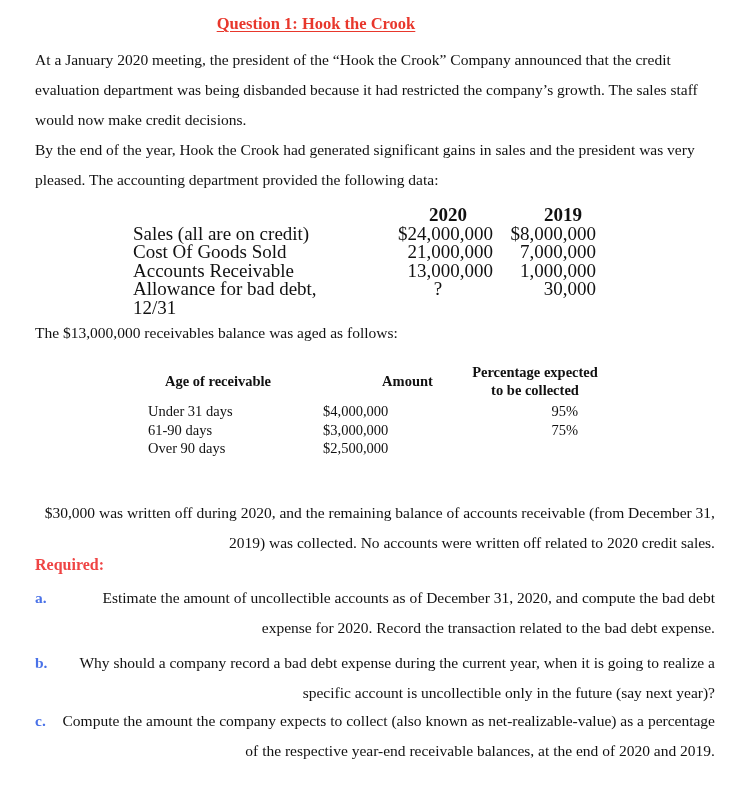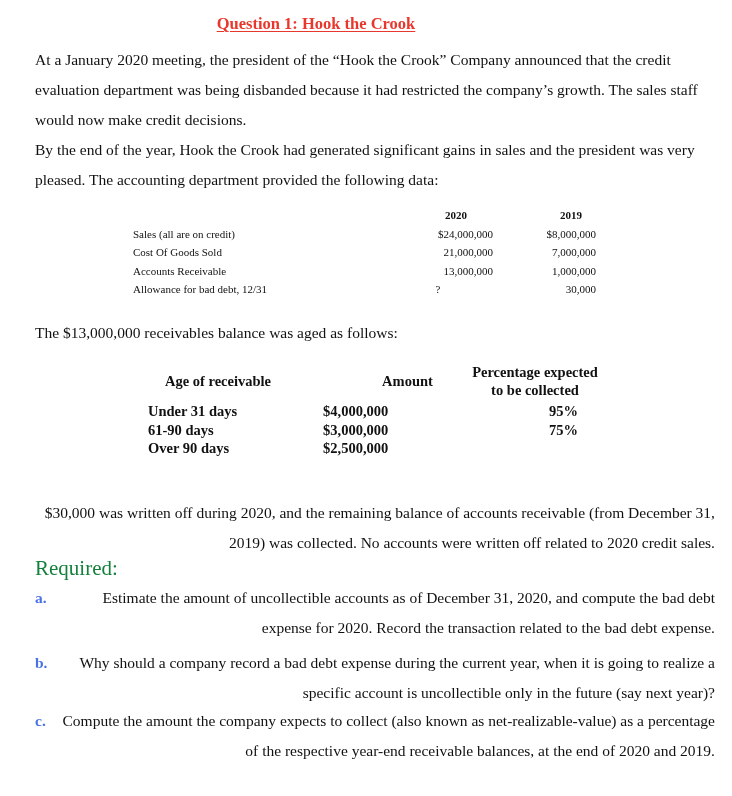--- a/index.html
+++ b/index.html
@@ -36,55 +36,55 @@
     }
     .p1 { top: 45px; }
     .p2 { top: 135px; }
     .p3 { top: 318px; }
     .p4 { top: 498px; text-align: right; }
 
     .fin-table {
       position: absolute;
       top: 206px;
       left: 133px;
-      font-size: 11px;
+      font-size: 19px;
       line-height: 18.5px;
     }
     .fin-row { display: flex; }
     .fin-label { width: 230px; }
     .fin-c20 { width: 130px; text-align: right; }
     .fin-c19 { width: 103px; text-align: right; }
     .fin-c20.ctr { text-align: center; padding-left: 20px; width: 110px; }
     .hdr { font-weight: bold; }
     .fin-hdr-20 { width: 130px; text-align: right; padding-right: 26px; box-sizing: border-box; }
     .fin-hdr-19 { width: 103px; text-align: right; padding-right: 14px; box-sizing: border-box; }
 
     .age-table {
       position: absolute;
       top: 361px;
       left: 148px;
       font-size: 14.5px;
       line-height: 18.5px;
     }
     .age-head { display: flex; align-items: center; height: 40px; margin-left: 17px; }
-    .age-row { display: flex; font-weight: bold; }
+    .age-row { display: flex; }
     .age-col1 { width: 175px; }
     .age-col2 { width: 95px; }
     .age-col2h { width: 115px; text-align: center; padding-left: 20px; box-sizing: border-box; }
     .age-col3 { width: 160px; text-align: right; padding-left: 10px; box-sizing: border-box; }
     .age-col3h { width: 160px; text-align: center; }
     .age-body { margin-top: 1px; }
 
     .required {
       position: absolute;
       top: 556px;
       left: 35px;
-      font-size: 21px;
-      font-weight: normal;
-      color: #15803d;
+      font-size: 16px;
+      font-weight: bold;
+      color: #ef4444;
     }
     .req-list {
       position: absolute;
       left: 35px;
       width: 680px;
       font-size: 15.5px;
       line-height: 30px;
     }
     .req-item { display: flex; margin-bottom: 0; }
     .req-letter {

